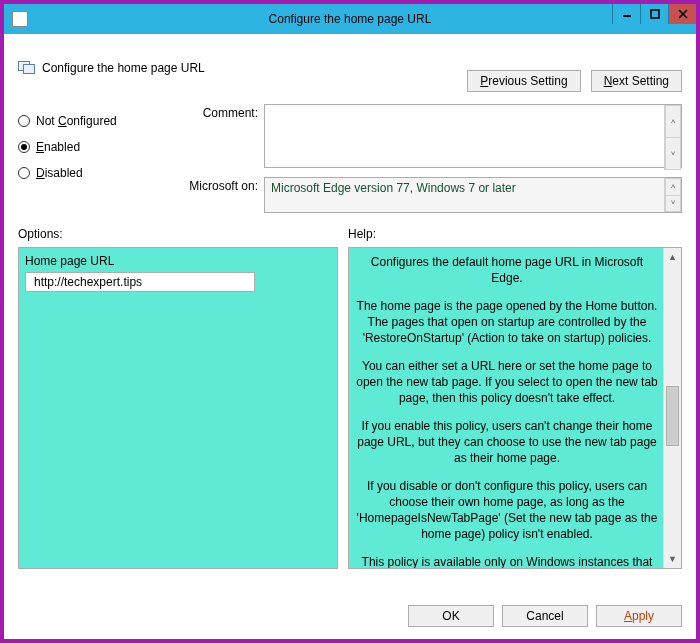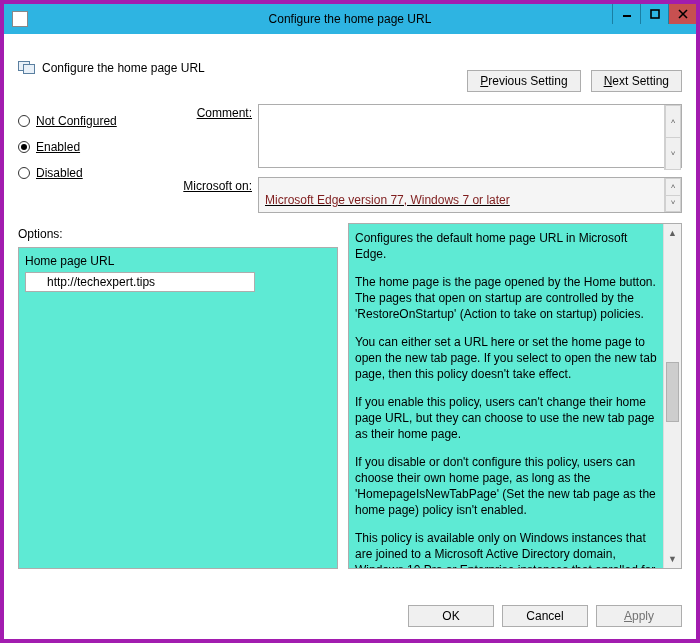--- a/index.html
+++ b/index.html
@@ -92,27 +92,26 @@
     border: 1px solid #adadad;
     padding: 3px 12px;
     font-family: inherit;
     font-size: 12px;
     cursor: default;
     min-width: 86px;
     text-align: center;
     margin-top: 26px;
   }
   .btn u { text-decoration: underline; }
-  .btn.disabled { color: #737373; }
+  .btn.disabled { color: #c2410c; }
   
   .config {
     display: flex;
     padding: 8px 14px 4px 14px;
-    gap: 10px;
-    text-decoration: underline;
+    gap: 16px;
   }
   .radios {
     width: 140px;
     padding-top: 4px;
   }
   .radio-row {
     display: flex;
     align-items: center;
     height: 26px;
     gap: 6px;
@@ -142,22 +141,22 @@
     resize: none;
     font-family: inherit;
     font-size: 12px;
     padding: 2px 18px 2px 4px;
   }
   .supported-box {
     width: 100%;
     height: 36px;
     border: 1px solid #adadad;
     background: #f5f5f5;
-    color: #7f1d1d;
-    padding: 14px 18px 2px 6px;
+    color: #14532d;
+    padding: 2px 18px 2px 6px;
     font-size: 12px;
     line-height: 16px;
     overflow: hidden;
   }
   .spin {
     position: absolute; right: 1px; top: 1px; bottom: 1px; width: 17px;
     display: flex; flex-direction: column;
     border-left: 1px solid #d0d0d0;
   }
   .spin .sp {
@@ -183,31 +182,31 @@
     flex: 1;
     padding: 6px;
     overflow: hidden;
     position: relative;
     background: #5eead4;
   }
   .options-panel .opt-label { margin-bottom: 4px; }
   .text-input {
     width: 230px;
     border: 1px solid #adadad;
-    padding: 2px 21px;
+    padding: 2px 8px;
     font-family: inherit;
     font-size: 12px;
     height: 20px;
   }
   .help-panel {
     padding-right: 22px;
     line-height: 16px;
     font-size: 12px;
   }
-  .help-panel p { margin: 0 0 12px 0; }
+  .help-panel p { margin: 0 0 12px 0; text-align: center; }
   .vscroll {
     position: absolute; right: 0; top: 0; bottom: 0; width: 18px;
     background: #f0f0f0;
     border-left: 1px solid #dcdcdc;
     display: flex; flex-direction: column;
   }
   .vscroll .arrow {
     height: 18px; display:flex; align-items:center; justify-content:center;
     color: #606060; font-size: 9px; background: #f0f0f0;
   }
@@ -308,20 +307,21 @@
     <div class="mid">
       <div class="col left">
         <div class="sec-label">Options:</div>
         <div class="panel options-panel">
           <div class="opt-label">Home page URL</div>
           <input class="text-input" type="text" value="http://techexpert.tips" style="">
         </div>
       </div>
 
       <div class="col right">
+        <div class="sec-label">Help:</div>
         <div class="panel help-panel">
           <p>Configures the default home page URL in Microsoft Edge.</p>
           <p>The home page is the page opened by the Home button. The pages that open on startup are controlled by the 'RestoreOnStartup' (Action to take on startup) policies.</p>
           <p>You can either set a URL here or set the home page to open the new tab page. If you select to open the new tab page, then this policy doesn't take effect.</p>
           <p>If you enable this policy, users can't change their home page URL, but they can choose to use the new tab page as their home page.</p>
           <p>If you disable or don't configure this policy, users can choose their own home page, as long as the 'HomepageIsNewTabPage' (Set the new tab page as the home page) policy isn't enabled.</p>
           <p>This policy is available only on Windows instances that are joined to a Microsoft Active Directory domain, Windows 10 Pro or Enterprise instances that enrolled for device management, or</p>
           <div class="vscroll">
             <div class="arrow">▲</div>
             <div class="track">

